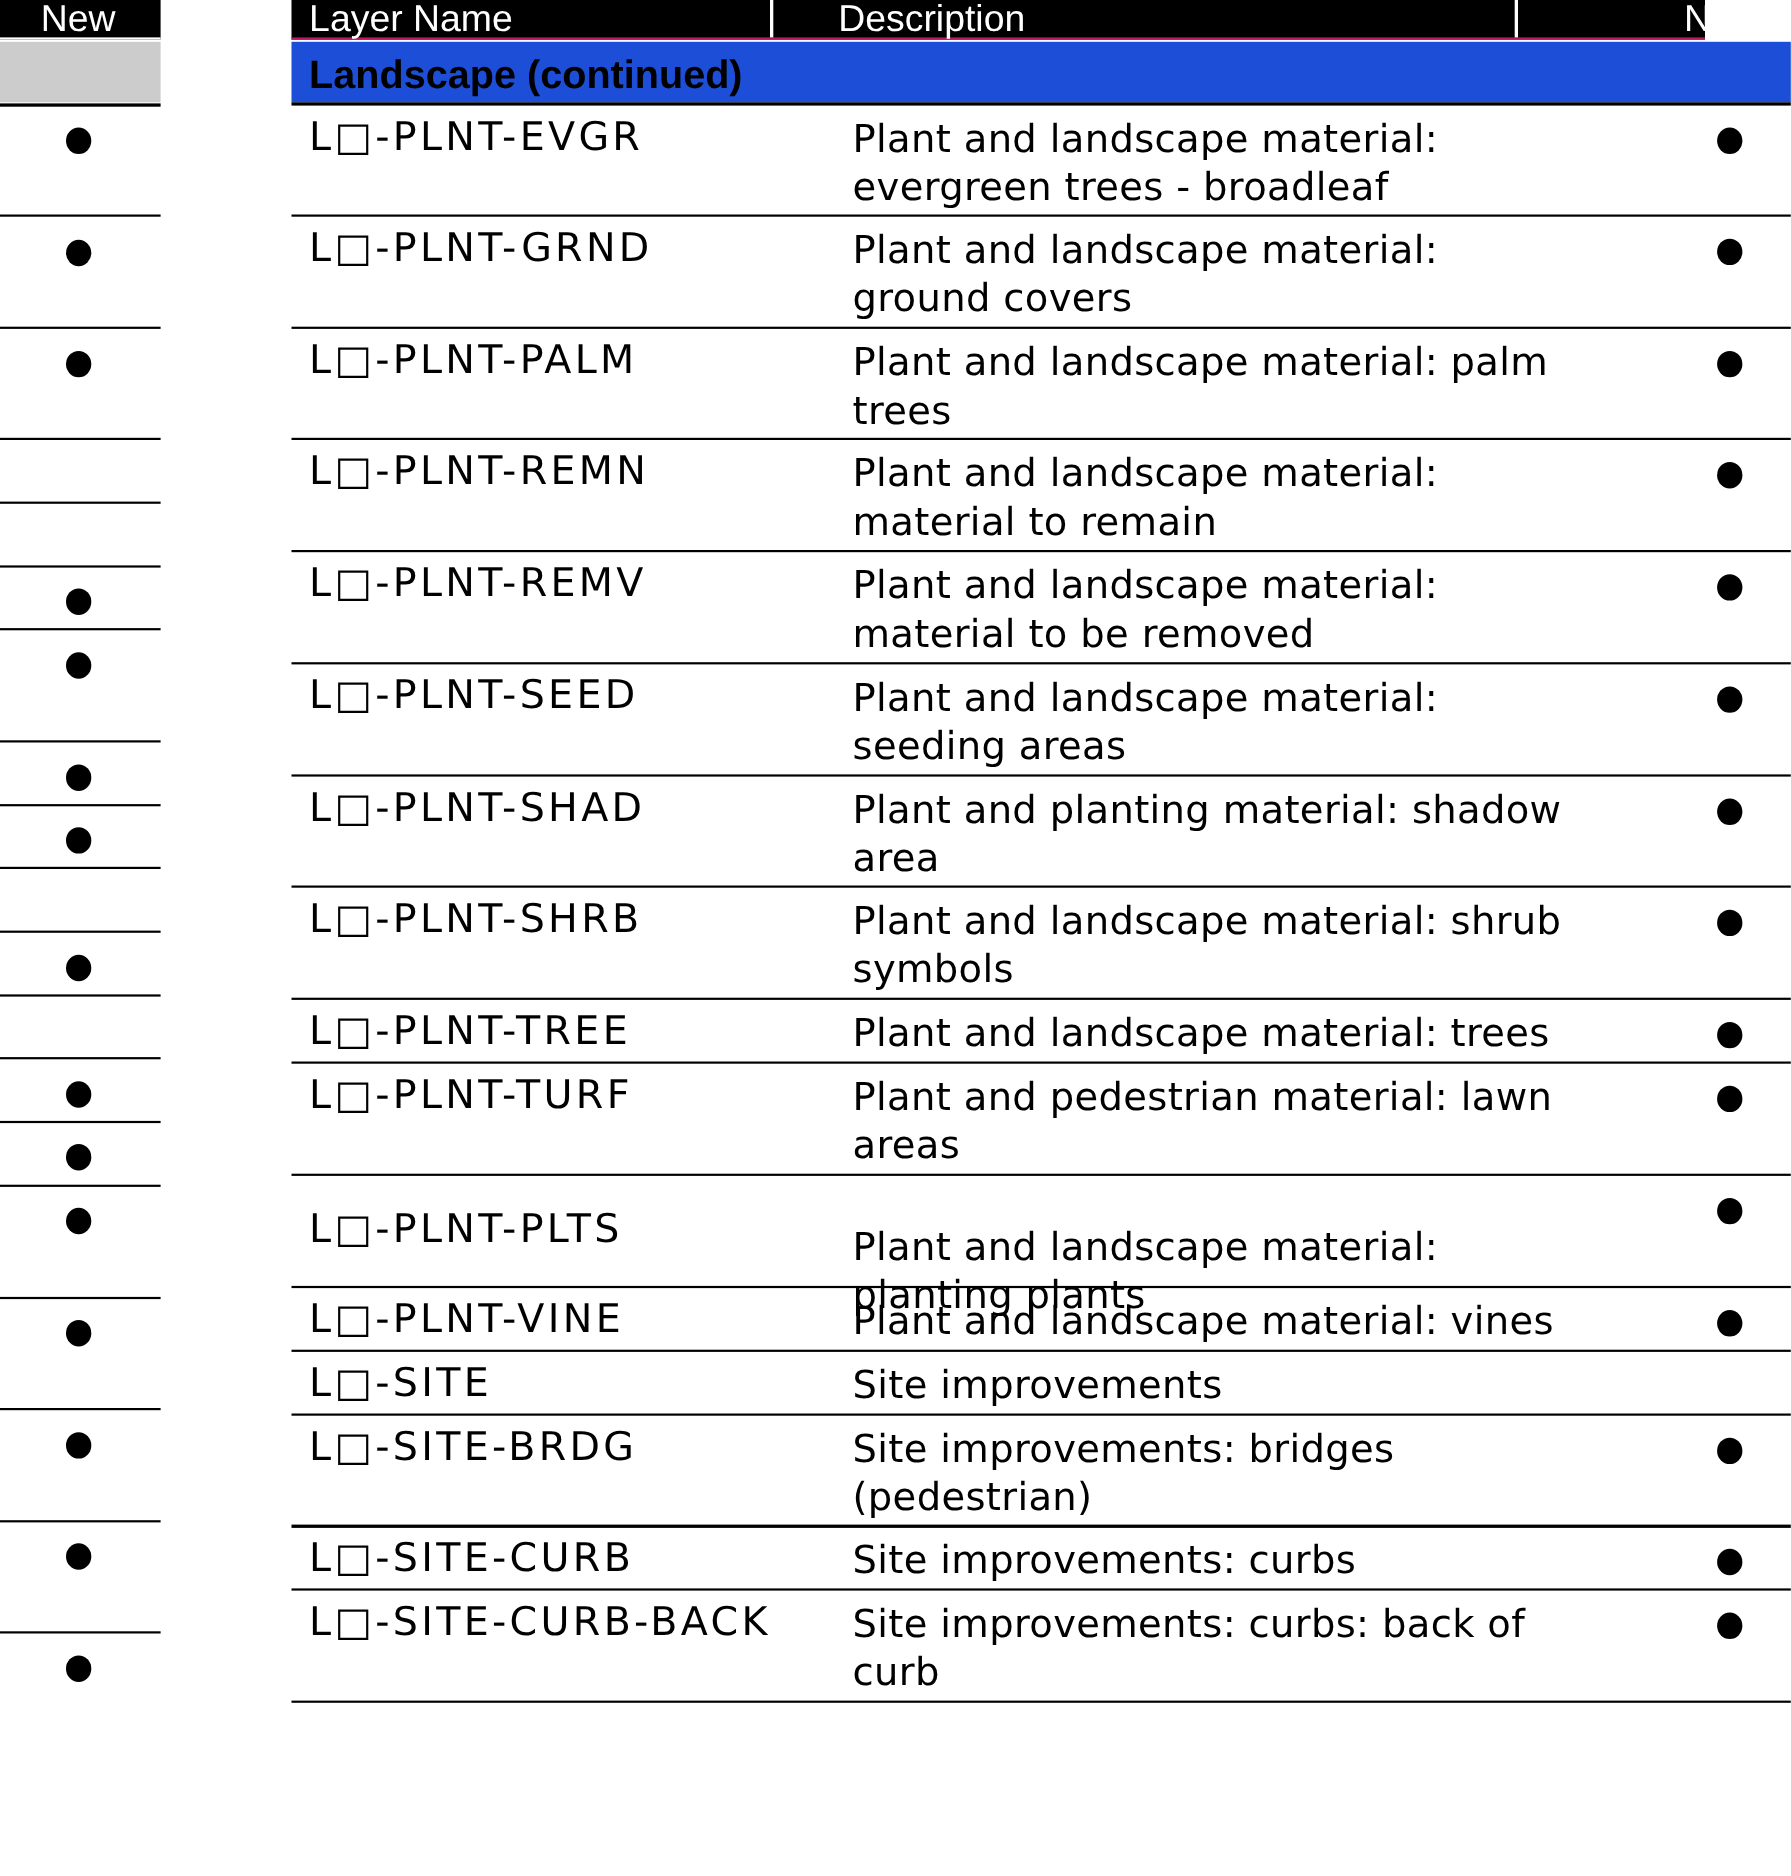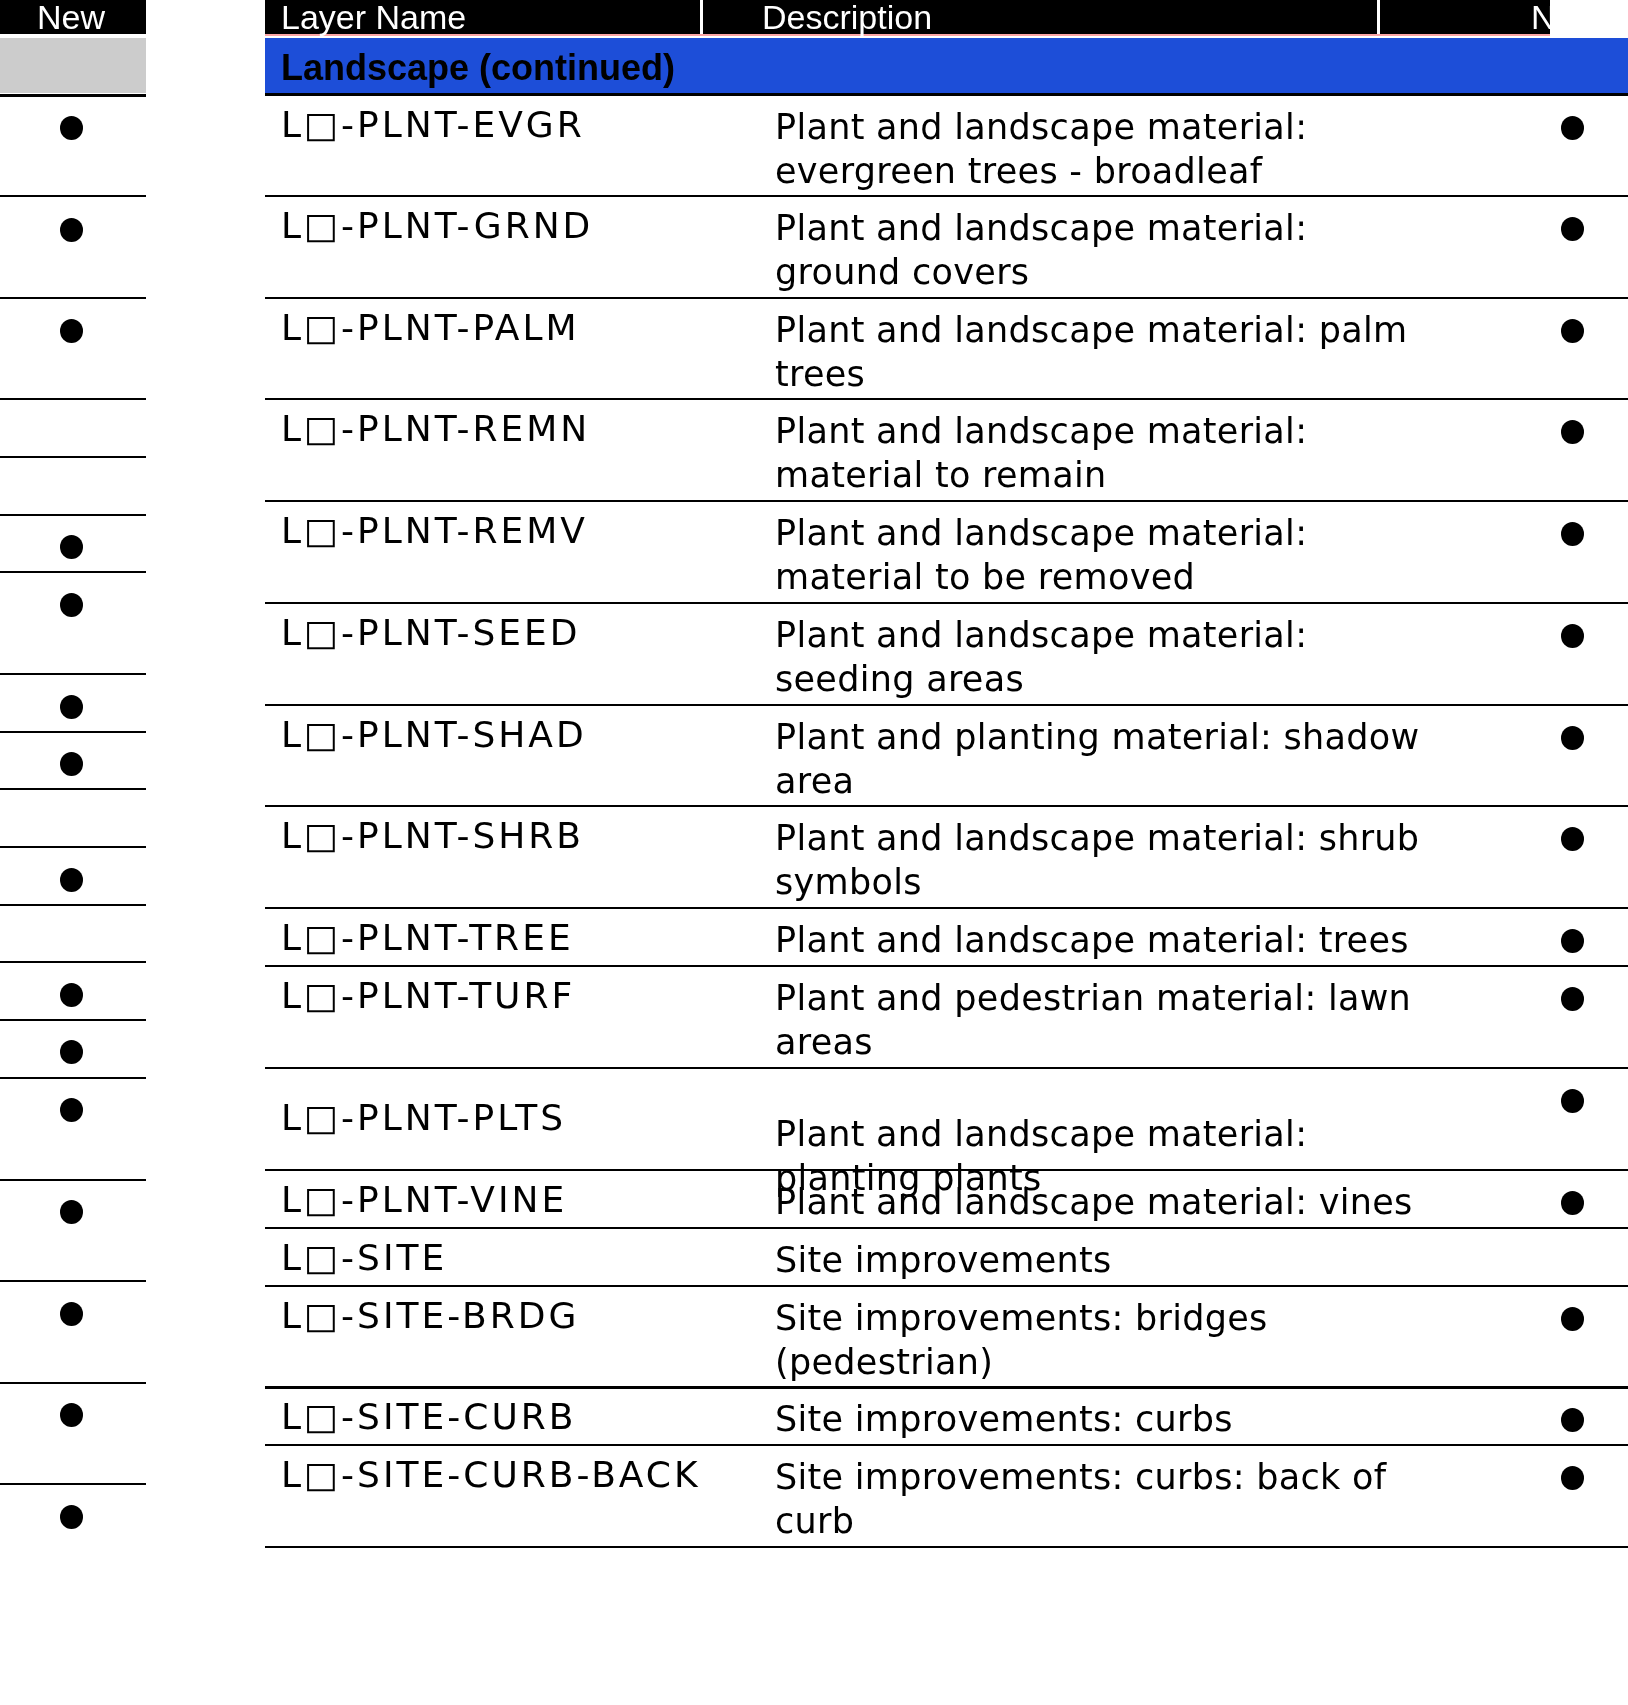--- a/index.html
+++ b/index.html
@@ -7,21 +7,21 @@
   .left-strip { position: absolute; left: 0; top: 0; width: 146px; height: 1705px; }
   .left-head { position: absolute; left: 0; top: 0; width: 146px; height: 36px; background: #000; color: #fff; font-family: "Liberation Sans", sans-serif; font-size: 34px; line-height: 34px; text-align: center; border-bottom: 2px solid #fff; box-sizing: border-box; }
   .left-head span { position: relative; left: -2px; }
   .left-grey { position: absolute; left: 0; top: 38px; width: 146px; height: 55px; background: #cccccc; }
   .left-line { position: absolute; left: 0; width: 146px; height: 2px; background: #000; }
   .left-line.thick { height: 3px; }
   .dot { position: absolute; width: 23px; height: 24px; border-radius: 50%; background: #000; }
   .left-dot { left: 60px; }
 
   .table { position: absolute; left: 265px; top: 0; width: 1363px; }
-  .thead { position: absolute; left: 0; top: 0; width: 1285px; height: 36px; background: #000; color: #fff; font-family: "Liberation Sans", sans-serif; font-size: 34px; line-height: 34px; border-bottom: 2px solid #fca5a5; box-sizing: border-box; }
+  .thead { position: absolute; left: 0; top: 0; width: 1285px; height: 36px; background: #000; color: #fff; font-family: "Liberation Sans", sans-serif; font-size: 34px; line-height: 34px; border-bottom: 2px solid #be185d; box-sizing: border-box; }
   .th { position: absolute; top: 0; height: 34px; }
   .th-name { left: 16px; }
   .th-desc { left: 497px; }
   .th-new { left: 1266px; }
   .th-sep { position: absolute; top: 0; width: 3px; height: 34px; background: #fff; }
   .section { position: absolute; left: 0; top: 38px; width: 1363px; height: 55px; background: #1d4ed8; }
   .section-label { position: absolute; left: 16px; top: 10px; font-family: "Liberation Sans", sans-serif; font-weight: bold; font-size: 36px; line-height: 40px; }
   .row-line { position: absolute; left: 0; width: 1363px; height: 2px; background: #000; }
   .row-line.thick { height: 3px; }
   .cell-name { position: absolute; left: 16px; font-size: 36px; line-height: 44px; letter-spacing: 3px; white-space: nowrap; }

